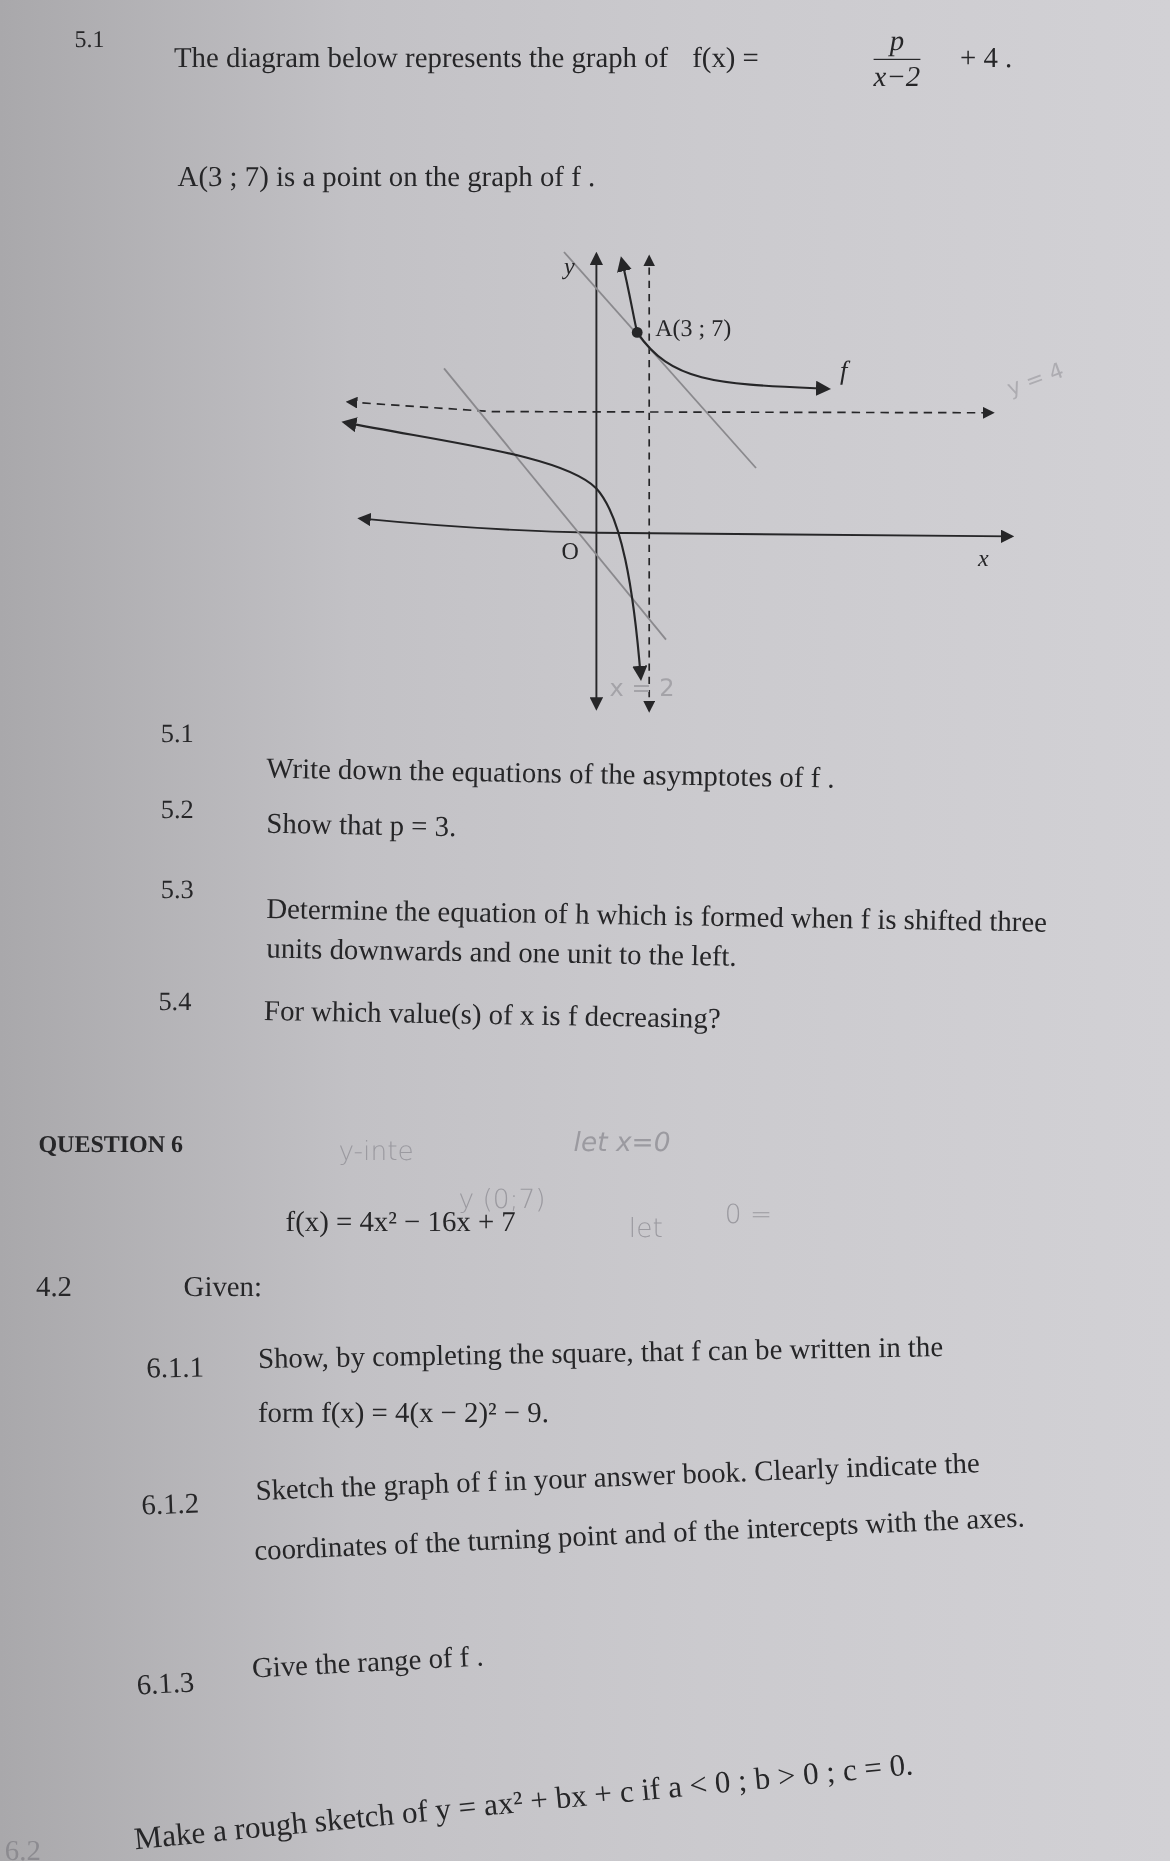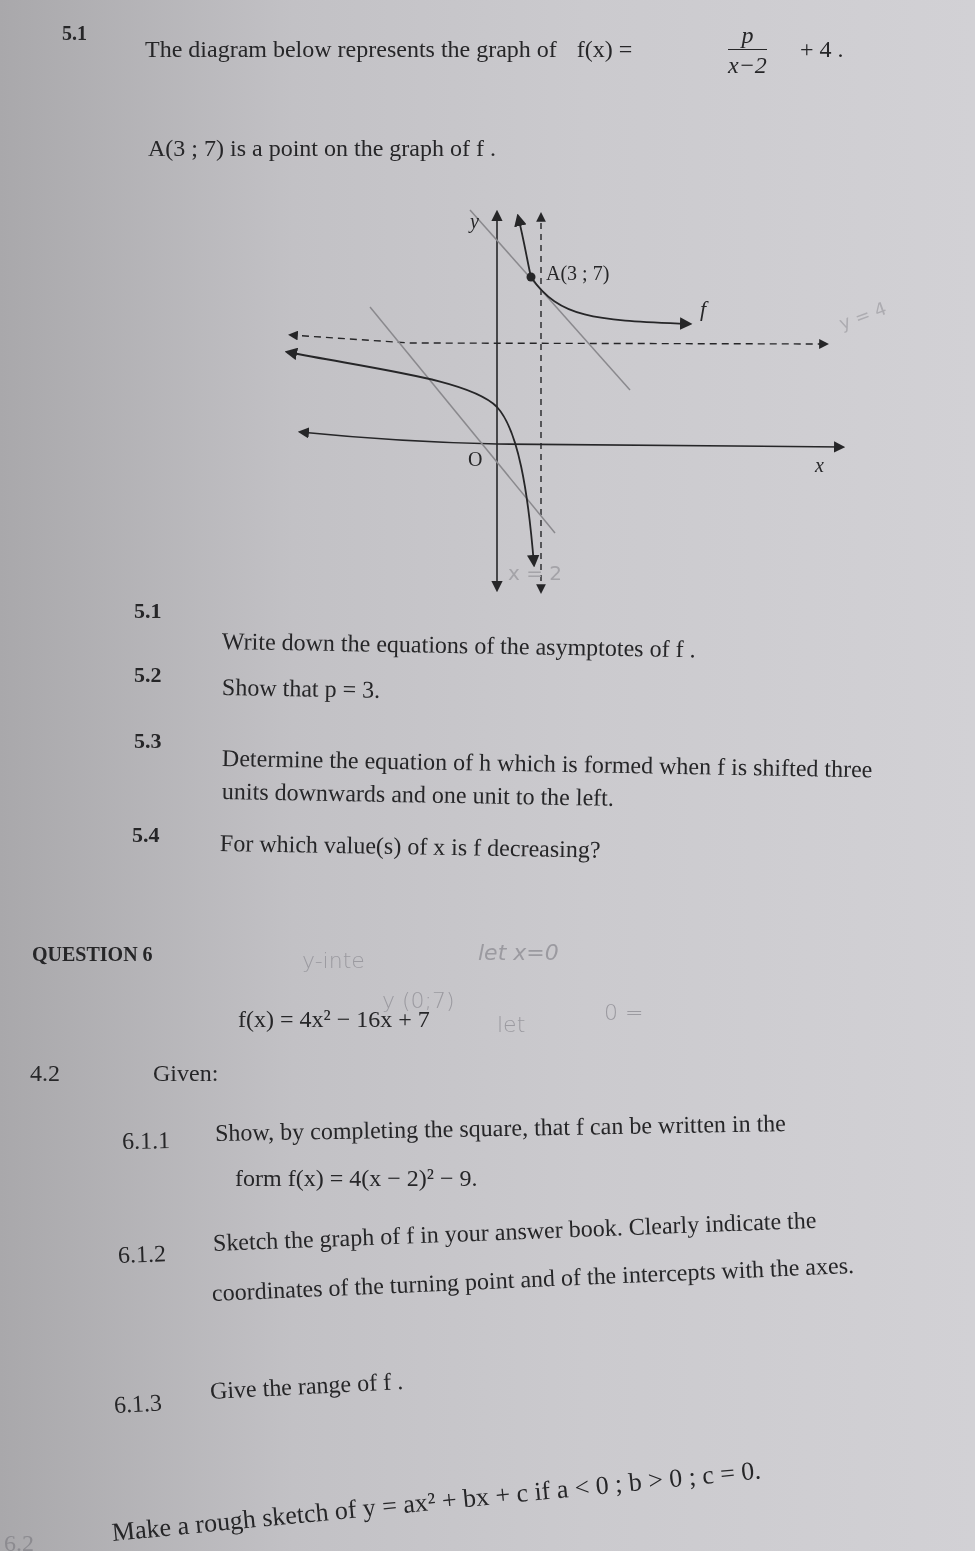--- a/index.html
+++ b/index.html
@@ -5,21 +5,21 @@
   html, body { margin:0; padding:0; }
   body {
     width:975px; height:1551px; position:relative; overflow:hidden;
     background: linear-gradient(90deg, #a9a8ab 0%, #c2c1c5 30%, #cbcace 60%, #d2d1d5 100%);
     font-family: "Liberation Serif", "DejaVu Serif", serif;
     color:#262628;
   }
   .abs { position:absolute; white-space:nowrap; }
   .t { font-size:24px; }
   .it { }
-  .num { font-size:22px;font-weight:bold; }
+  .num { font-size:22px; }
   .hand { font-family:"DejaVu Sans", sans-serif; color:#9b9aa0; font-size:22px; font-weight:300; }
   .frac { display:inline-block; vertical-align:middle; text-align:center; font-style:italic; }
   .frac .n { display:block; border-bottom:1.5px solid #262628; padding:0 8px; }
   .frac .d { display:block; padding-top:2px; }
   .bold { font-weight:bold; }
   svg { position:absolute; left:270px; top:190px; }
 </style>
 </head>
 <body>
 
@@ -78,35 +78,35 @@
 <div class="abs num" style="left:134px;top:662px;text-align:right;">5.2</div>
 <div class="abs t" style="left:222px;top:674px;transform:rotate(1deg);transform-origin:left;">Show that  p = 3.</div>
 
 <div class="abs num" style="left:134px;top:728px;">5.3</div>
 <div class="abs t" style="left:222px;top:745px;transform:rotate(1deg);transform-origin:left;">Determine the equation of  h  which is formed when  f  is shifted three</div>
 <div class="abs t" style="left:222px;top:778px;transform:rotate(1deg);transform-origin:left;">units downwards and one unit to the left.</div>
 
 <div class="abs num" style="left:132px;top:822px;">5.4</div>
 <div class="abs t" style="left:220px;top:830px;transform:rotate(1deg);transform-origin:left;">For which value(s) of x is f decreasing?</div>
 
-<div class="abs hand" style="left:282px;top:948px;margin-left:20px;">y-inte</div>
+<div class="abs hand" style="left:282px;top:948px;">y-inte</div>
 <div class="abs hand" style="left:478px;top:940px;font-style:italic;">let  x=0</div>
 <div class="abs hand" style="left:382px;top:988px;">y (0;7)</div>
-<div class="abs hand" style="left:497px;top:1012px;text-align:center;">let</div>
+<div class="abs hand" style="left:524px;top:1012px;text-align:center;">let</div>
 <div class="abs hand" style="left:604px;top:1000px;">0 =</div>
 
 <div class="abs t bold" style="left:32px;top:943px;font-size:20px;">QUESTION 6</div>
 
 <div class="abs t" style="left:30px;top:1060px;">4.2</div>
 <div class="abs t" style="left:125px;top:1060px;margin-left:28px;">Given:</div>
 <div class="abs t it" style="left:238px;top:1006px;">f(x) = 4x² − 16x + 7</div>
 
 <div class="abs t" style="left:122px;top:1128px;transform:rotate(-1deg);transform-origin:left;">6.1.1</div>
 <div class="abs t" style="left:215px;top:1120px;transform:rotate(-1deg);transform-origin:left;">Show, by completing the square, that  f  can be written in the</div>
-<div class="abs t" style="left:215px;top:1165px;margin-left:20px;">form  f(x) = 4(x − 2)² − 9.</div>
+<div class="abs t" style="left:215px;top:1165px;">form  f(x) = 4(x − 2)² − 9.</div>
 
 <div class="abs t" style="left:118px;top:1242px;transform:rotate(-2deg);transform-origin:left;">6.1.2</div>
 <div class="abs t" style="left:213px;top:1230px;transform:rotate(-2.2deg);transform-origin:left;">Sketch the graph of  f  in your answer book.  Clearly indicate the</div>
 <div class="abs t" style="left:212px;top:1280px;transform:rotate(-2.5deg);transform-origin:left;">coordinates of the turning point and of  the intercepts with the axes.</div>
 
 <div class="abs t" style="left:114px;top:1392px;transform:rotate(-3deg);transform-origin:left;">6.1.3</div>
 <div class="abs t" style="left:210px;top:1378px;transform:rotate(-3deg);transform-origin:left;">Give the range of f .</div>
 
 <div class="abs t" style="left:4px;top:1530px;color:#8c8b90;">6.2</div>
 <div class="abs t" style="left:112px;top:1518px;transform:rotate(-5.5deg);transform-origin:left;font-size:26px;">Make a rough sketch of  y = ax² + bx + c  if  a &lt; 0 ; b &gt; 0 ; c = 0.</div>

